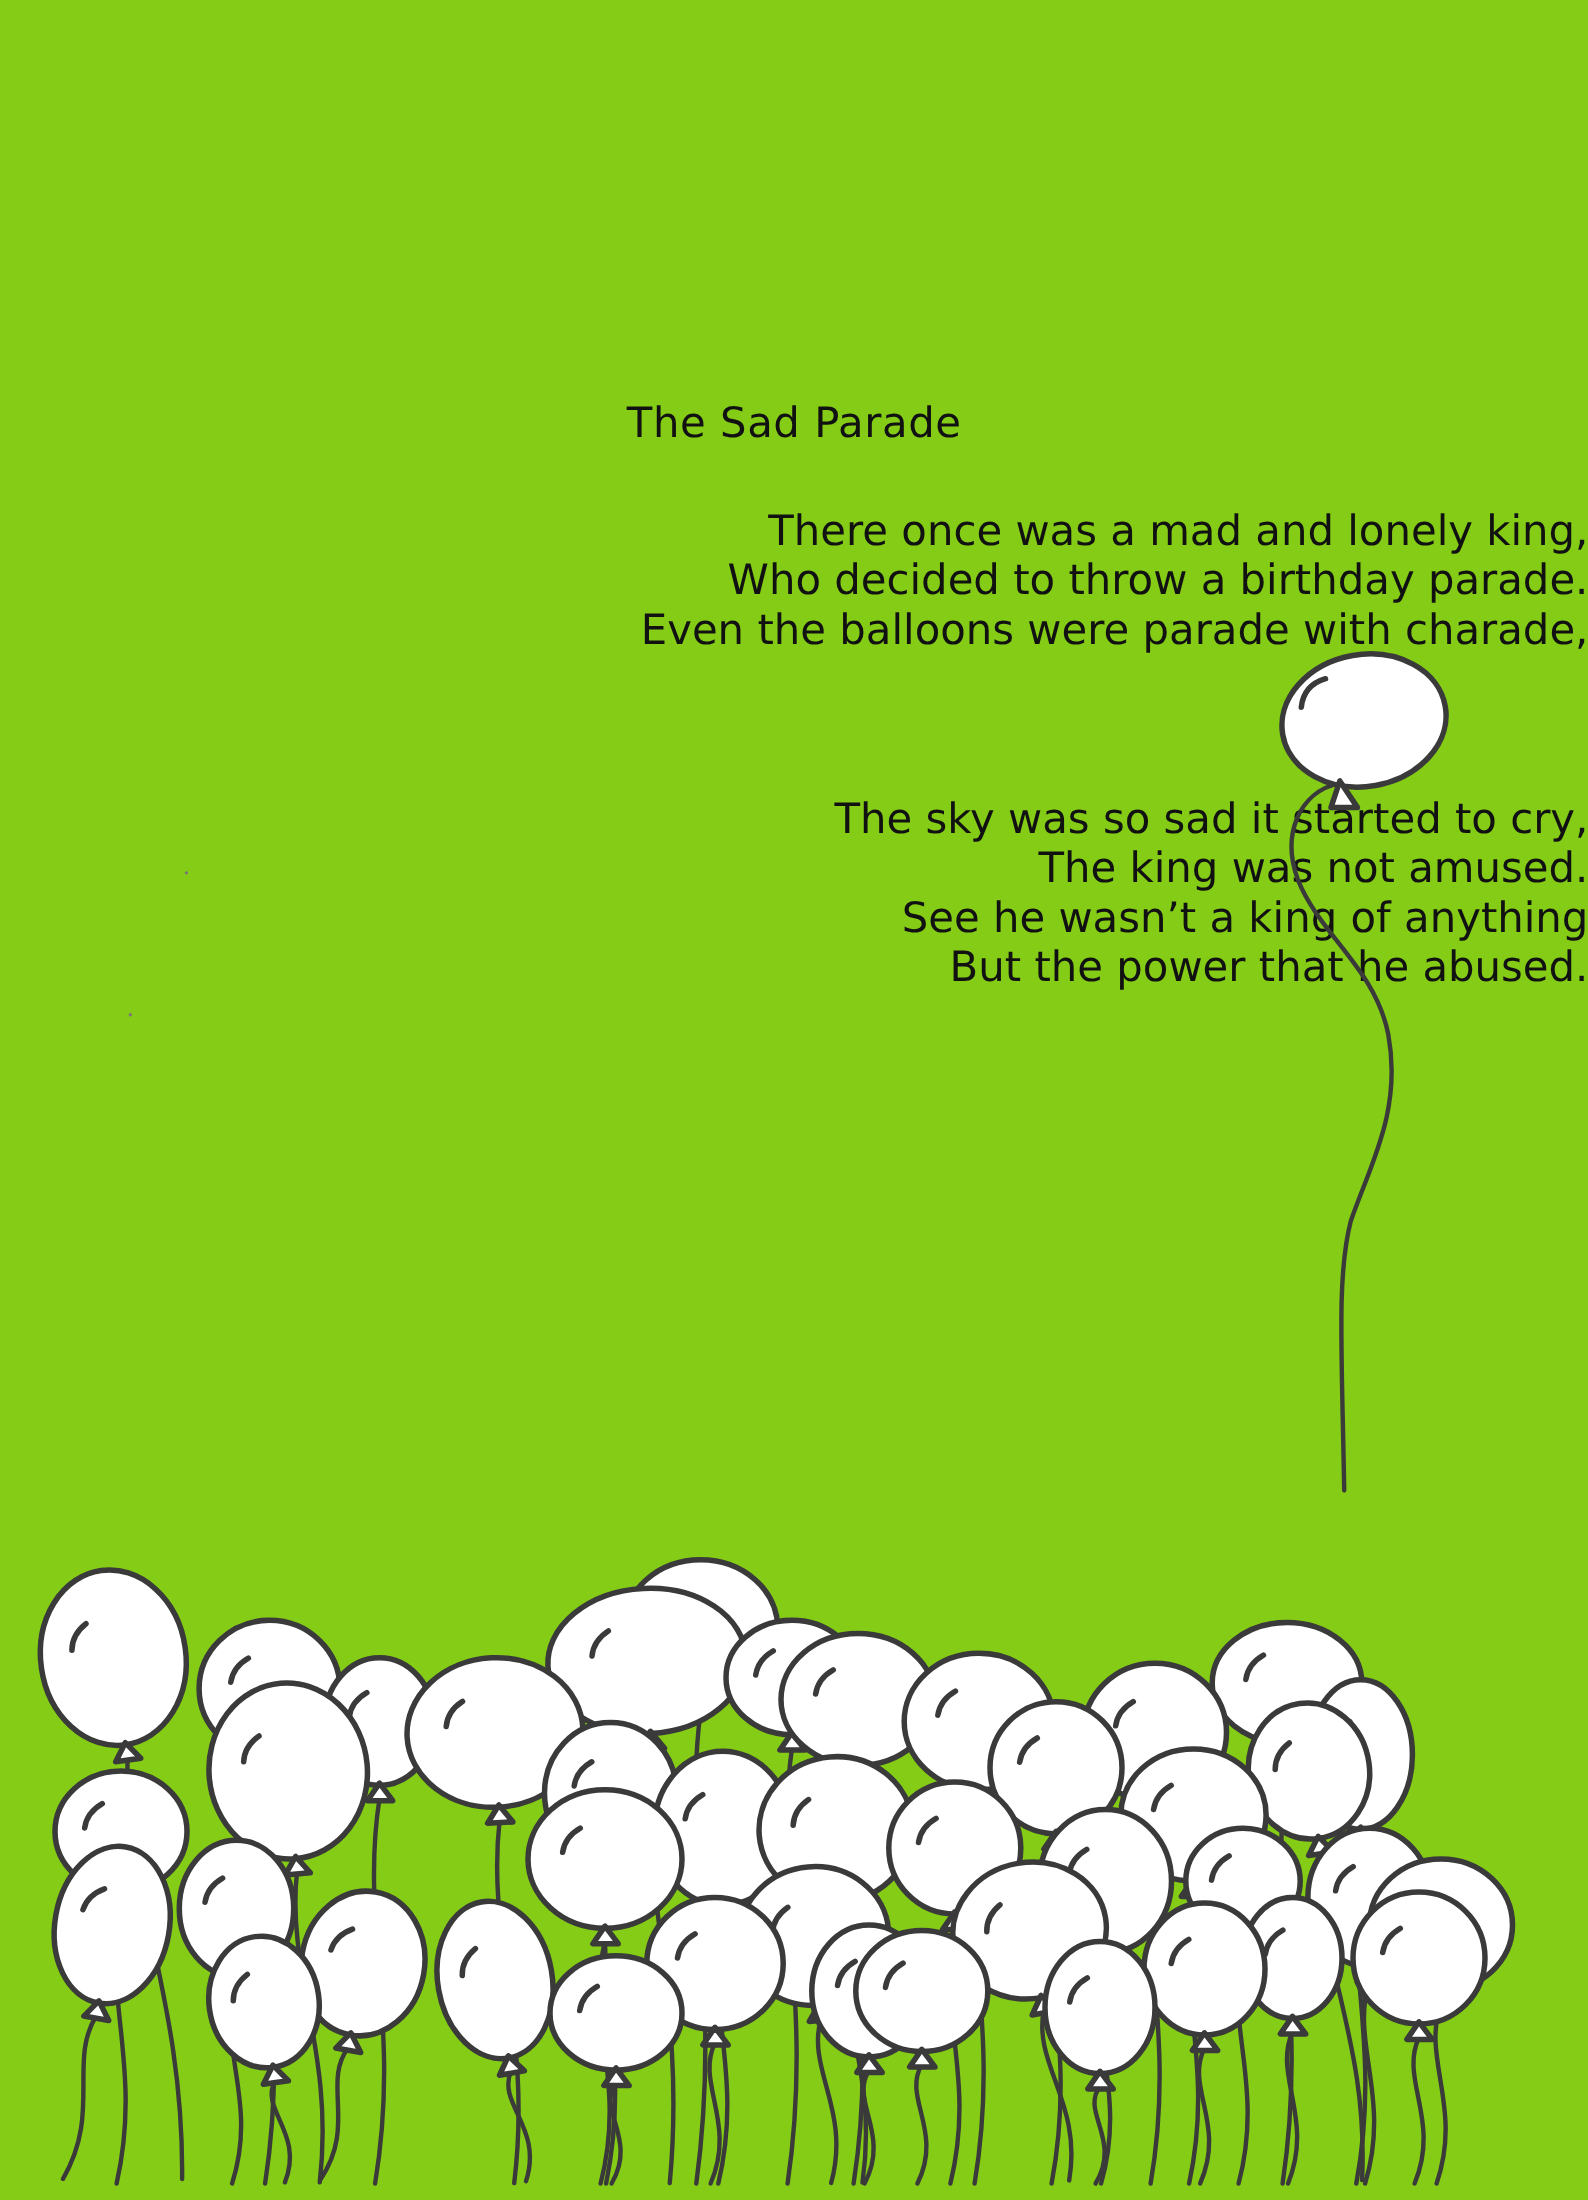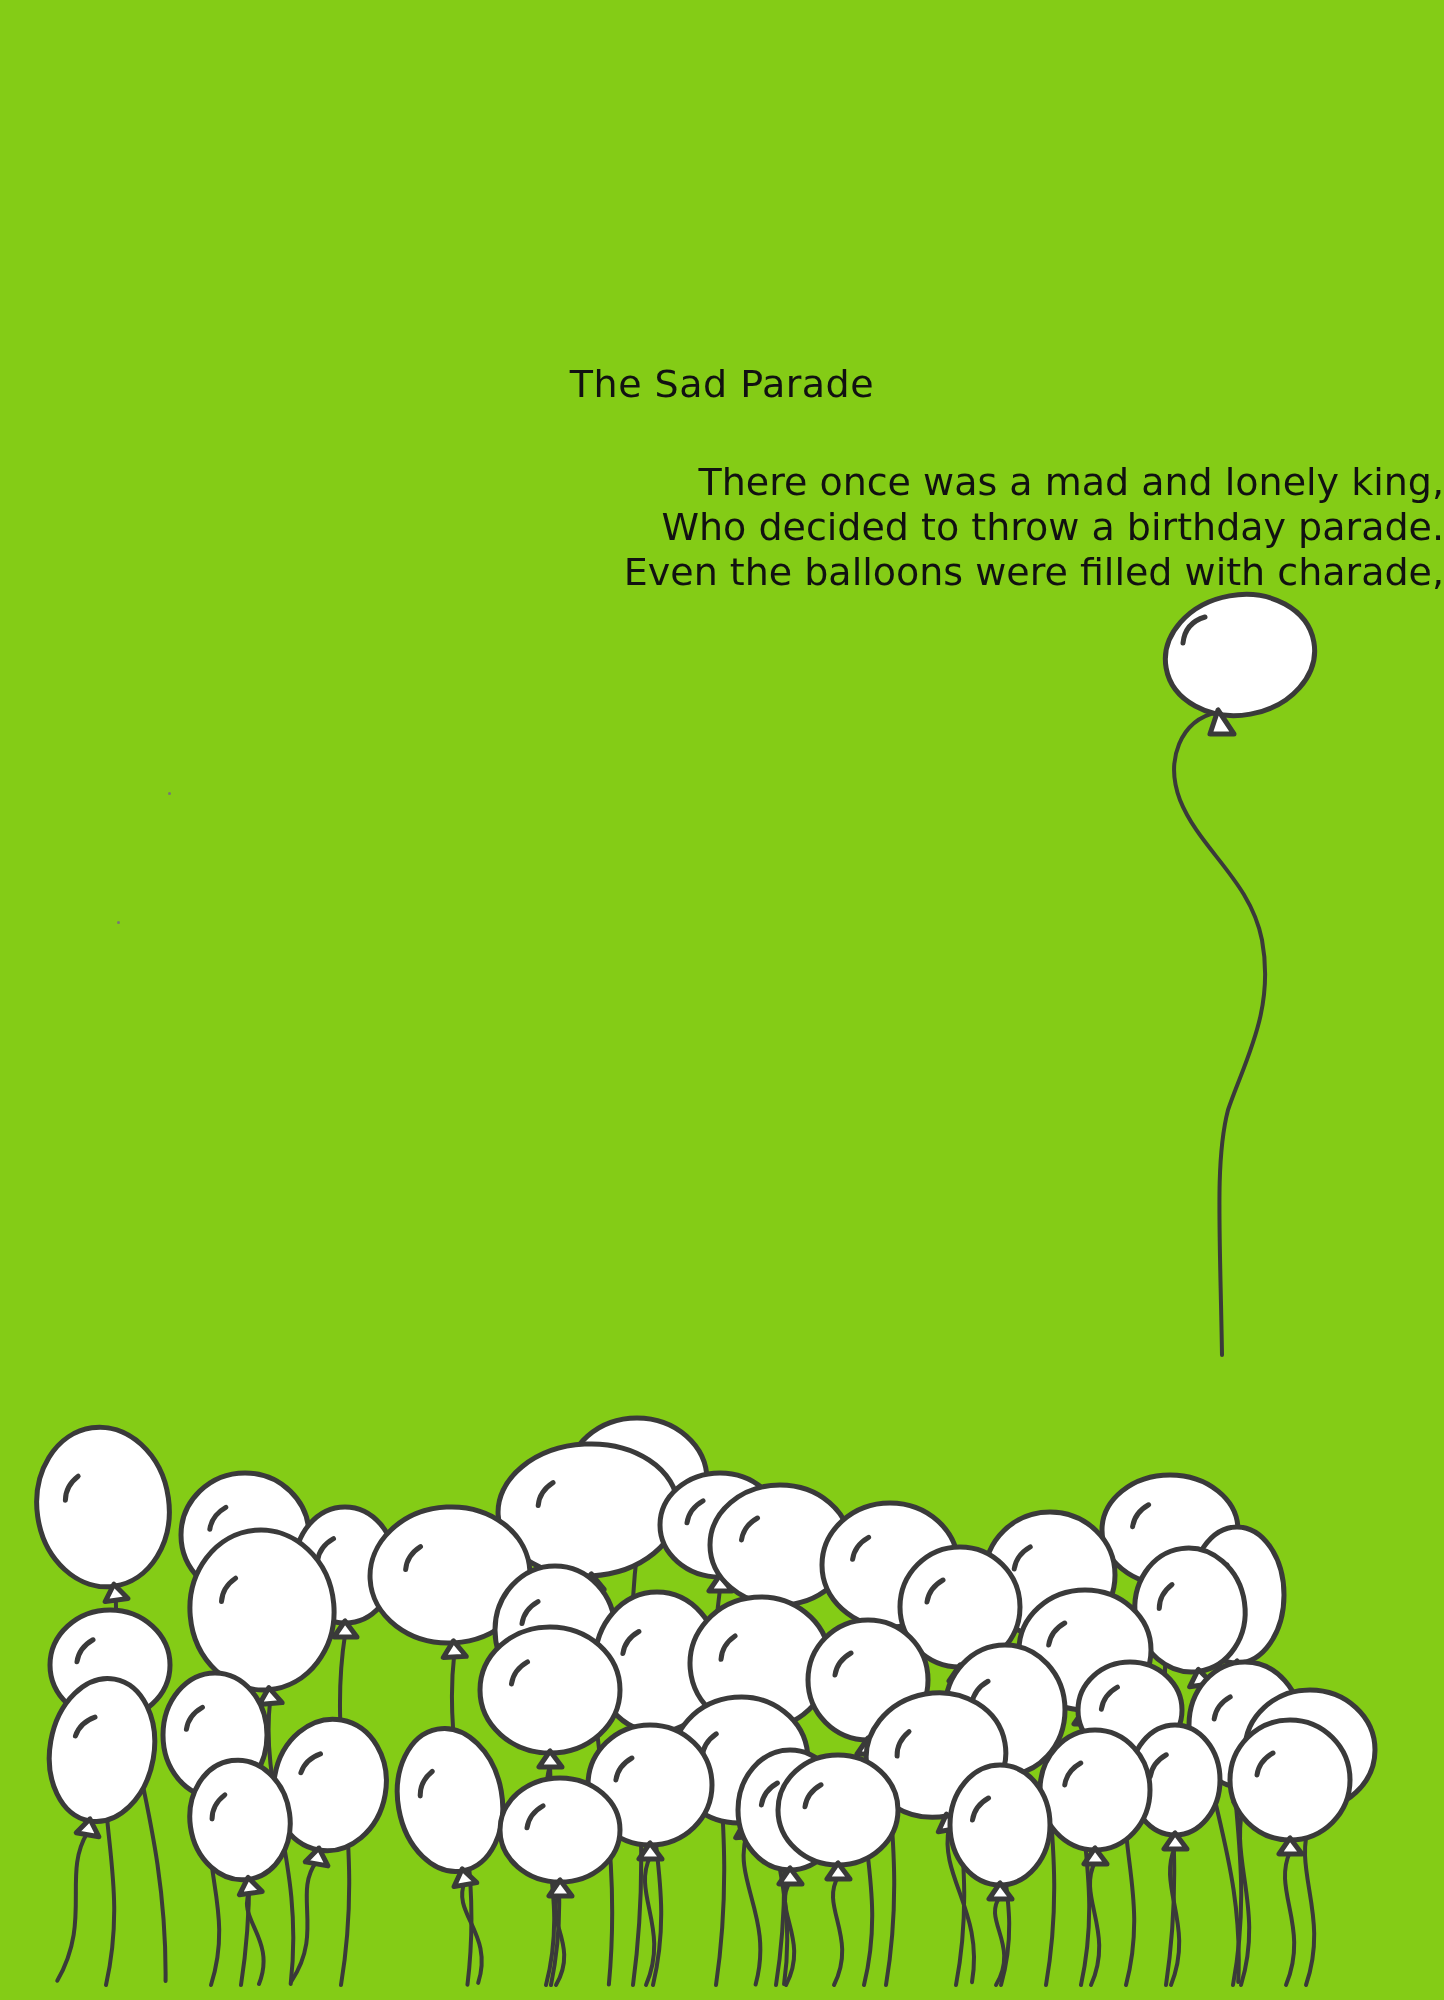--- a/index.html
+++ b/index.html
@@ -19,23 +19,29 @@
 </head>
 <body>
 
 <div class="page">
 
   <div class="title">The Sad Parade</div>
 
   <div class="stanza stanza-1 poem">
     <span class="line">There once was a mad and lonely king,</span>
     <span class="line">Who decided to throw a birthday parade.</span>
-    <span class="line">Even the balloons were filled with charade,</span>
+    <span class="line">Even the balloons were parade with charade,</span>
   </div>
 
+  <div class="stanza stanza-2 poem">
+    <span class="line">The sky was so sad it started to cry,</span>
+    <span class="line">The king was not amused.</span>
+    <span class="line">See he wasn’t a king of anything</span>
+    <span class="line">But the power that he abused.</span>
+  </div>
 
   <svg class="art" id="art" xmlns="http://www.w3.org/2000/svg" viewBox="0 0 1444 2000">
     <g id="lone-balloon">
         <path d="M1218,712 C1180,720 1165,760 1180,800 C1200,850 1250,880 1262,940 C1275,1010 1245,1060 1228,1110 C1215,1160 1220,1230 1222,1355" fill="none" stroke="#3a3a3a" stroke-width="4" stroke-linecap="round"></path>
         <ellipse cx="1240" cy="655" rx="75" ry="60" transform="rotate(-10 1240 655)" fill="#ffffff" stroke="#3a3a3a" stroke-width="5"></ellipse>
         <path d="M1218,710 L1210,734 L1234,734 Z" fill="#ffffff" stroke="#3a3a3a" stroke-width="5" stroke-linejoin="round"></path>
         <path d="M1183,643 Q1185,623 1205,617" fill="none" stroke="#3a3a3a" stroke-width="5" stroke-linecap="round"></path>
       </g>
     <g id="crowd">
         <g transform="rotate(0 637 1480)">

